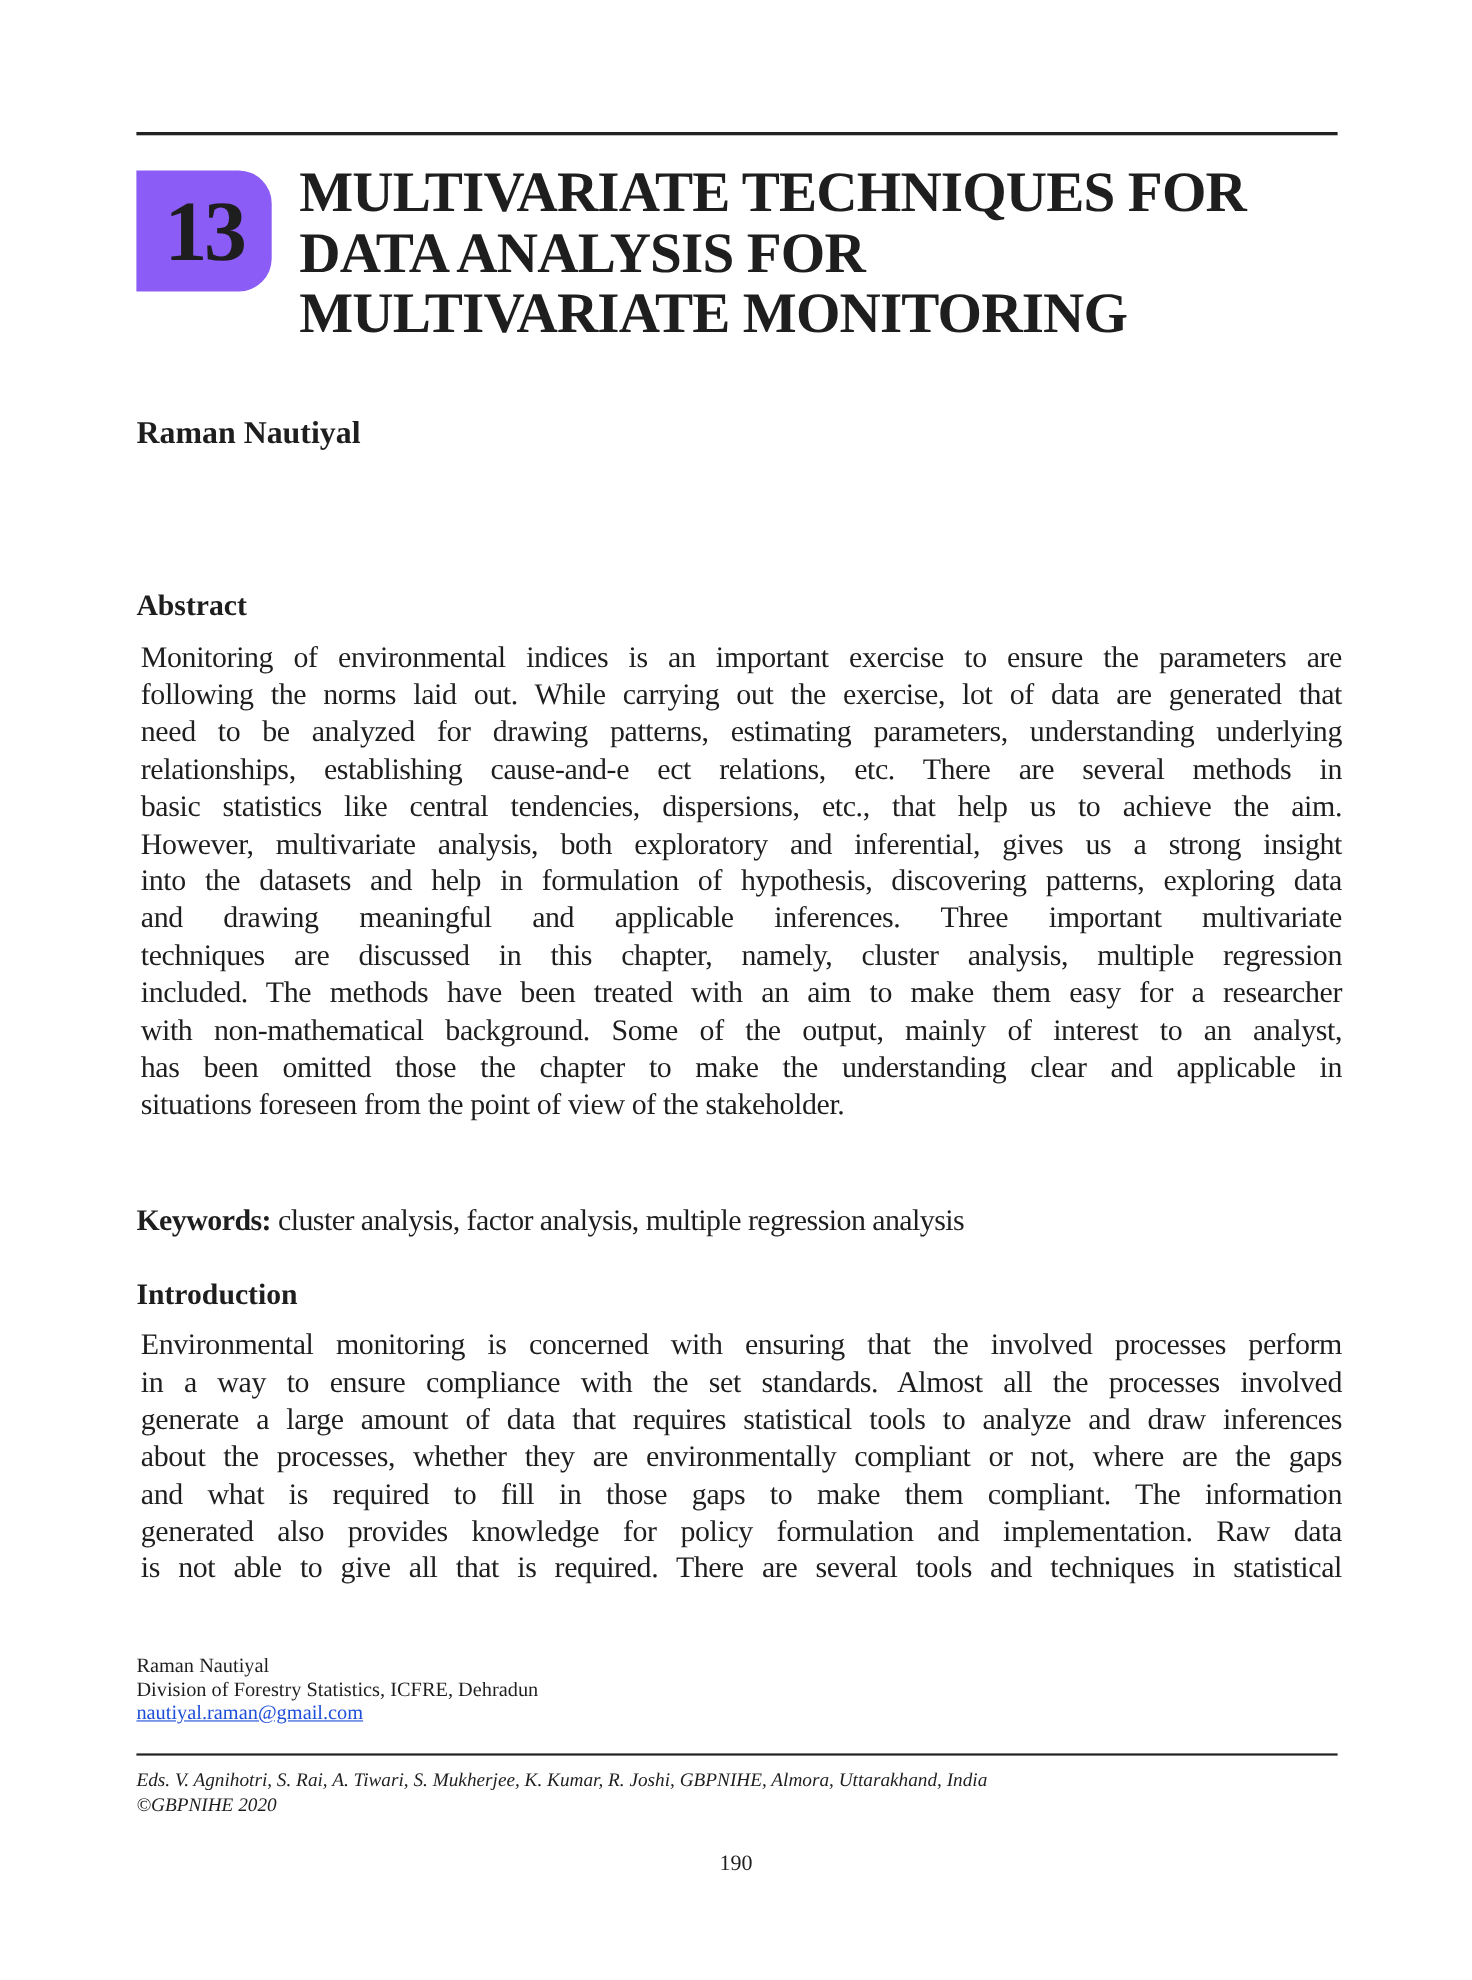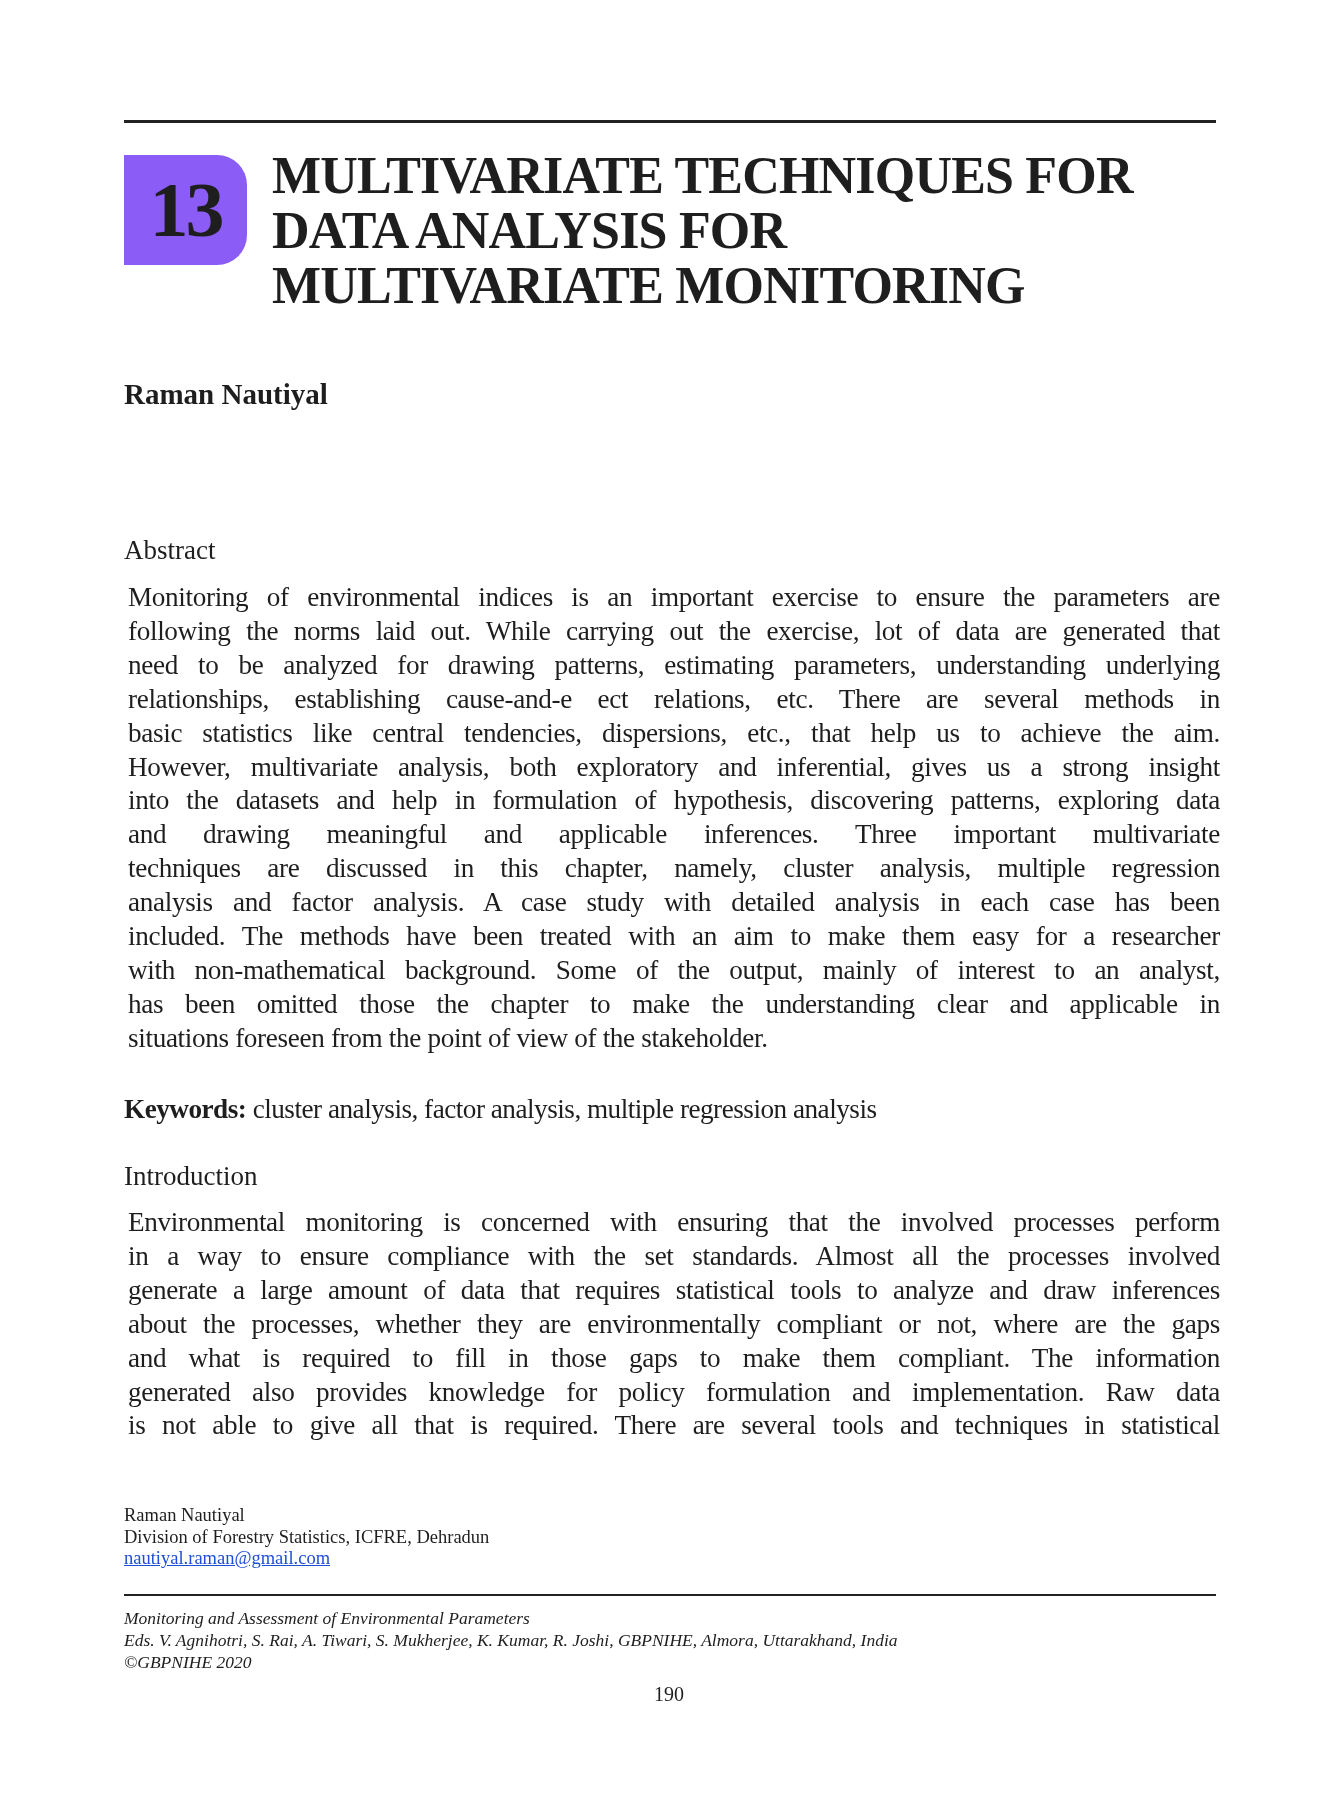--- a/index.html
+++ b/index.html
@@ -13,21 +13,21 @@
                    background: #8b5cf6; border-radius: 0 30px 30px 0;
                    display: flex; align-items: center; justify-content: center; }
   #chapter-number { font-weight: bold; font-size: 78px; letter-spacing: -3px; line-height: 1; }
 
   #chapter-title { position: absolute; left: 272px; top: 148px; width: 920px; margin: 0;
                    font-size: 52px; font-weight: bold; line-height: 55px; letter-spacing: -0.8px; }
   #chapter-title span { display: block; white-space: nowrap; }
 
   #author { position: absolute; left: 124px; top: 378px; font-size: 29px; font-weight: bold; margin: 0; }
 
-  .heading { position: absolute; left: 124px; font-size: 27px; font-weight: normal; margin: 0; }
+  .heading { position: absolute; left: 124px; font-size: 27px; font-weight: bold; margin: 0; }
   #abstract-heading { top: 535px; }
   #intro-heading { top: 1161px; }
 
   .para { position: absolute; left: 124px; width: 1092px; margin: 4px;
           font-size: 27.2px; line-height: 33.9px; text-align: justify; letter-spacing: -0.35px; }
   .para span { display: block; text-align: justify; text-align-last: justify; white-space: nowrap; }
   .para span.last { text-align-last: left; }
   #abstract-body { top: 577px; }
   #intro-body { top: 1202px; }
 
@@ -64,21 +64,20 @@
 <div class="para" id="abstract-body">
   <span>Monitoring of environmental indices is an important exercise to ensure the parameters are</span>
   <span>following the norms laid out. While carrying out the exercise, lot of data are generated that</span>
   <span>need to be analyzed for drawing patterns, estimating parameters, understanding underlying</span>
   <span>relationships, establishing cause-and-e  ect relations, etc. There are several methods in</span>
   <span>basic statistics like central tendencies, dispersions, etc., that help us to achieve the aim.</span>
   <span>However, multivariate analysis, both exploratory and inferential, gives us a strong insight</span>
   <span>into the datasets and help in formulation of hypothesis, discovering patterns, exploring data</span>
   <span>and drawing meaningful and applicable inferences. Three important multivariate</span>
   <span>techniques are discussed in this chapter, namely, cluster analysis, multiple regression</span>
-  <span>analysis and factor analysis. A case study with detailed analysis in each case has been</span>
   <span>included. The methods have been treated with an aim to make them easy for a researcher</span>
   <span>with non-mathematical background. Some of the output, mainly of interest to an analyst,</span>
   <span>has been omitted those the chapter to make the understanding clear and applicable in</span>
   <span class="last">situations foreseen from the point of view of the stakeholder.</span>
 </div>
 
 <p id="keywords"><b>Keywords:</b><span> cluster analysis, factor analysis, multiple regression analysis</span></p>
 
 <h2 class="heading" id="intro-heading">Introduction</h2>
 <div class="para" id="intro-body">
@@ -93,18 +92,17 @@
 
 <div id="affiliation">
   <div>Raman Nautiyal</div>
   <div>Division of Forestry Statistics, ICFRE, Dehradun</div>
   <div><a id="author-email">nautiyal.raman@gmail.com</a></div>
 </div>
 
 <div class="rule" id="bottom-rule"></div>
 
 <div id="book-info">
-  <div>Monitoring and Assessment of Environmental Parameters</div>
   <div>Eds. V. Agnihotri, S. Rai, A. Tiwari, S. Mukherjee, K. Kumar, R. Joshi, GBPNIHE, Almora, Uttarakhand, India</div>
   <div>©GBPNIHE 2020</div>
 </div>
 
 <div id="page-number">190</div>
 
 </body></html>

